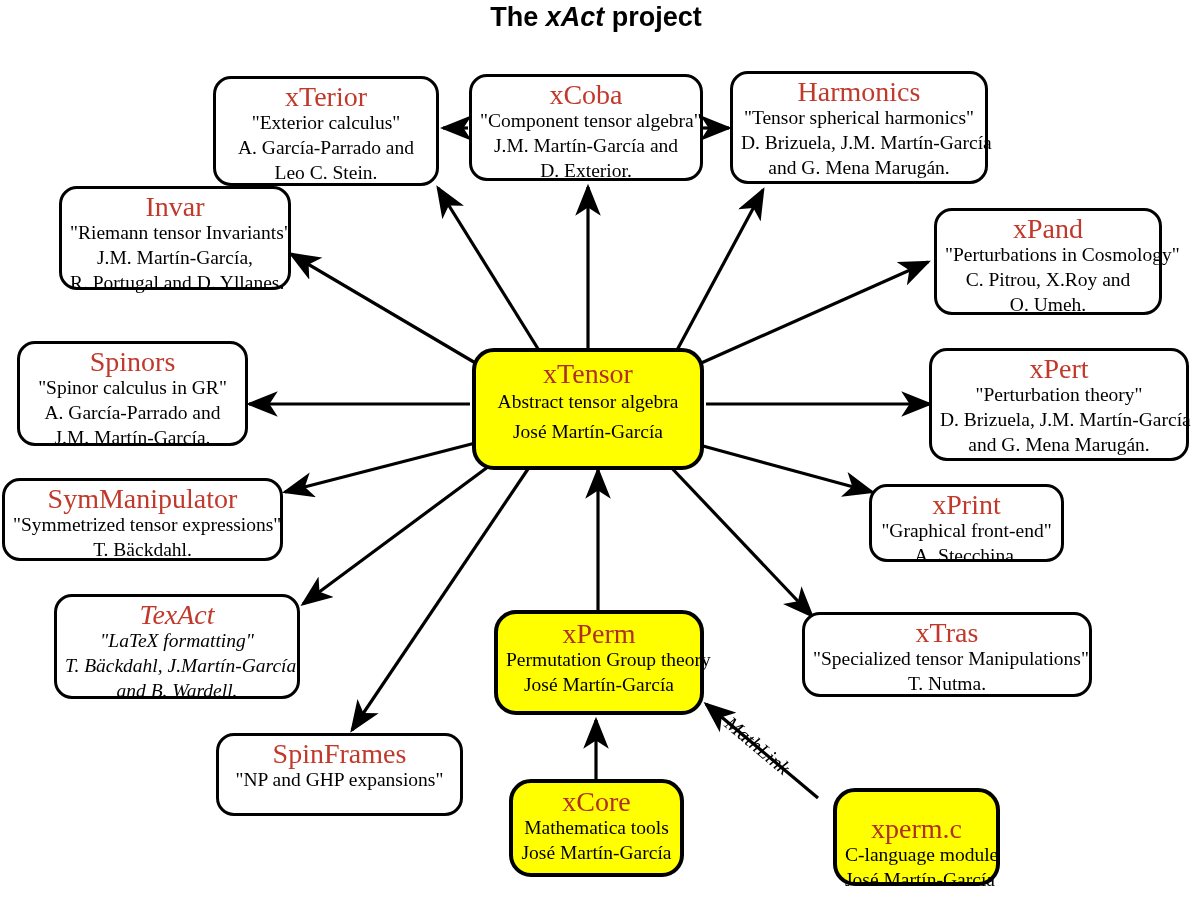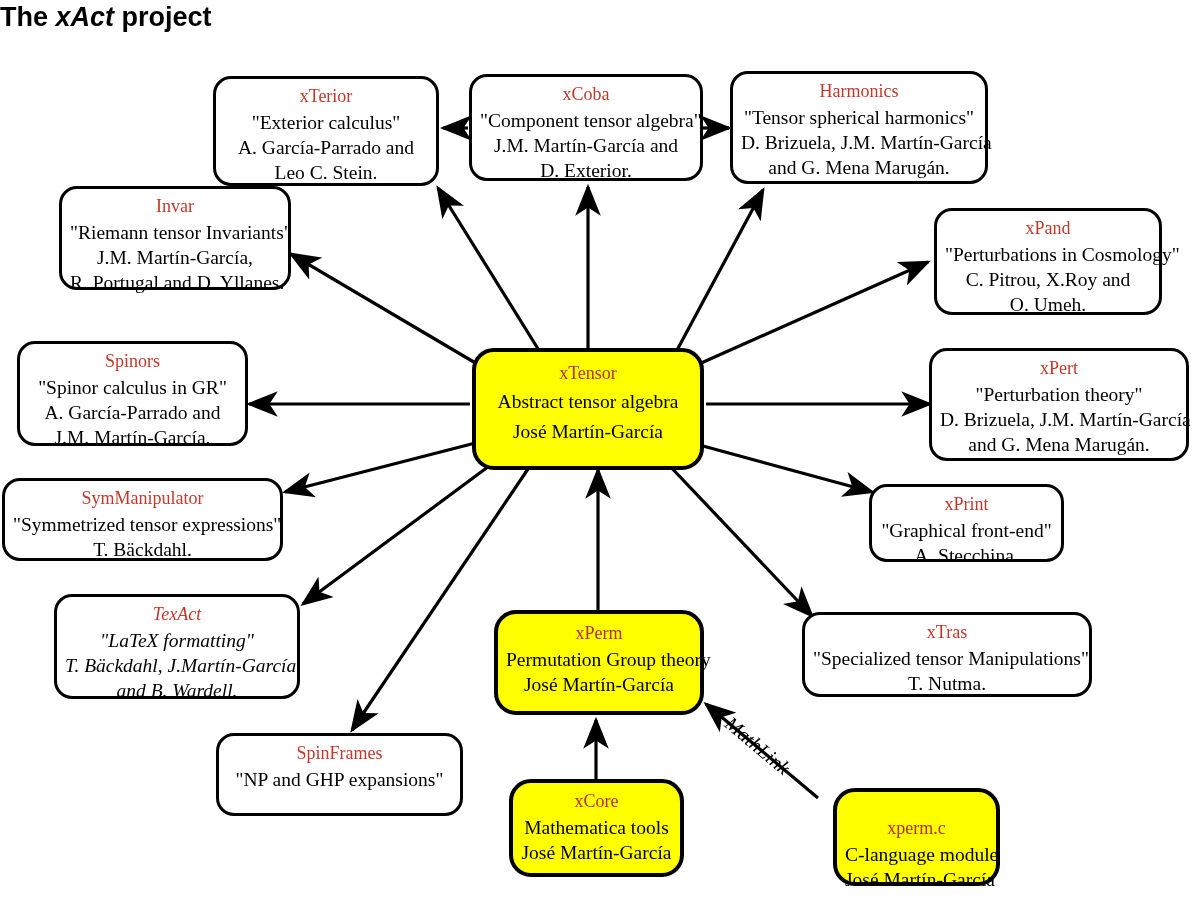--- a/index.html
+++ b/index.html
@@ -12,20 +12,21 @@
     height: 923px;
     position: relative;
     overflow: hidden;
     font-family: "Liberation Serif", "DejaVu Serif", serif;
   }
   #diagram-title {
     position: absolute;
     top: 0px;
     left: 0;
     width: 1192px;
+    text-align: center;
     font-family: "Liberation Sans", sans-serif;
     font-weight: bold;
     font-size: 27px;
     color: #000000;
     line-height: 34px;
   }
   #diagram-title .em {
     font-style: italic;
   }
   #edge-layer {
@@ -48,21 +49,21 @@
     color: #000000;
     z-index: 5;
   }
   .node.yellow {
     background: #ffff00;
     border-width: 4px;
     border-radius: 22px;
   }
   .node .title {
     color: #c0392b;
-    font-size: 18px;
+    font-size: 28px;
     line-height: 27px;
     display: block;
   }
   .node.yellow .title {
     color: #b03020;
   }
   .node .line {
     display: block;
     white-space: nowrap;
   }

